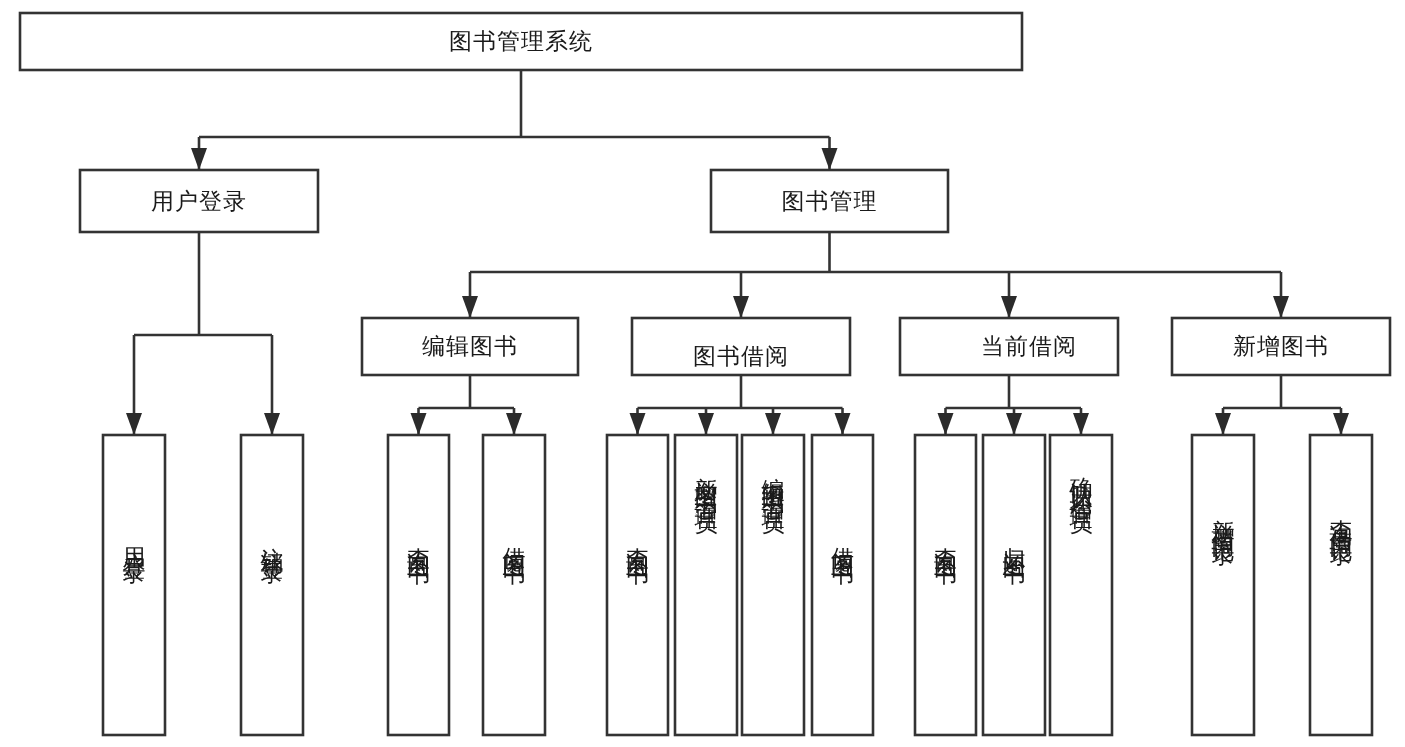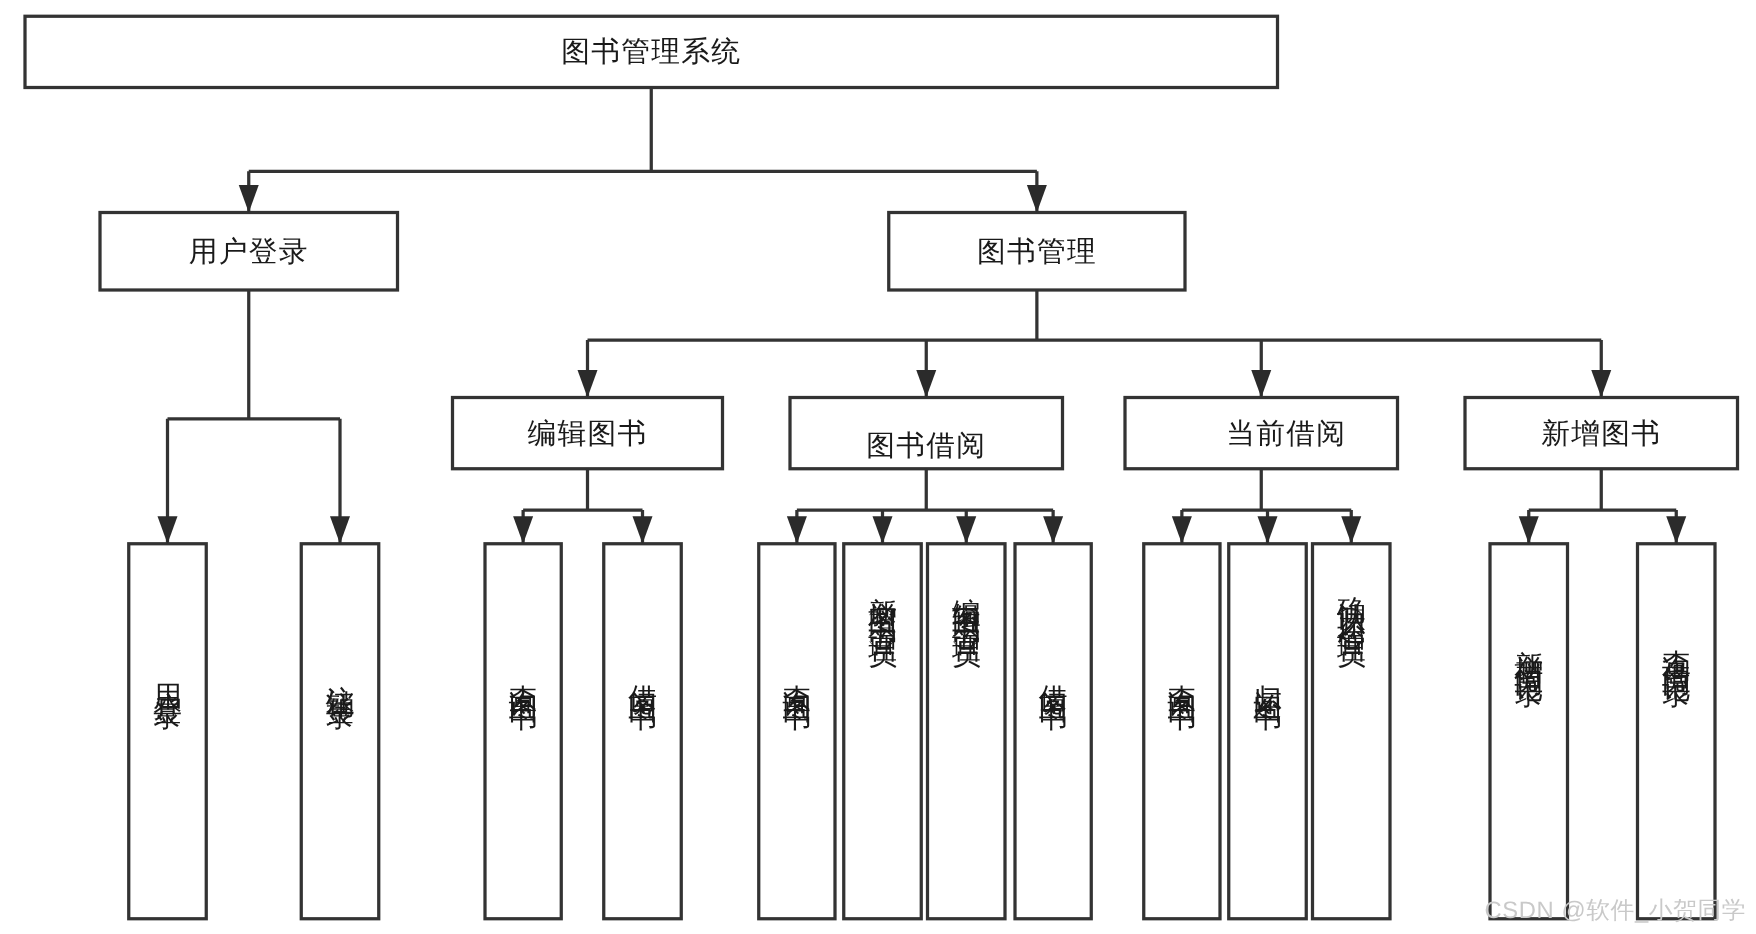--- a/index.html
+++ b/index.html
@@ -216,14 +216,13 @@
       <div class="vlabel-wrap" style="left: 1050px; top: 435px; width: 62px; height: 300px; padding-top: 24px; box-sizing: border-box;">
         <div class="vlabel-text">确认归还（管理员）</div>
       </div>
       <div class="vlabel-wrap" style="left: 1192px; top: 435px; width: 62px; height: 300px; padding-top: 66px; box-sizing: border-box;">
         <div class="vlabel-text">新增借阅记录</div>
       </div>
       <div class="vlabel-wrap" style="left: 1310px; top: 435px; width: 62px; height: 300px; padding-top: 66px; box-sizing: border-box;">
         <div class="vlabel-text">查询借阅记录</div>
       </div>
     </div>
-  <div id="watermark">CSDN @软件_小贺同学</div>
 </div>
 
 </body></html>

